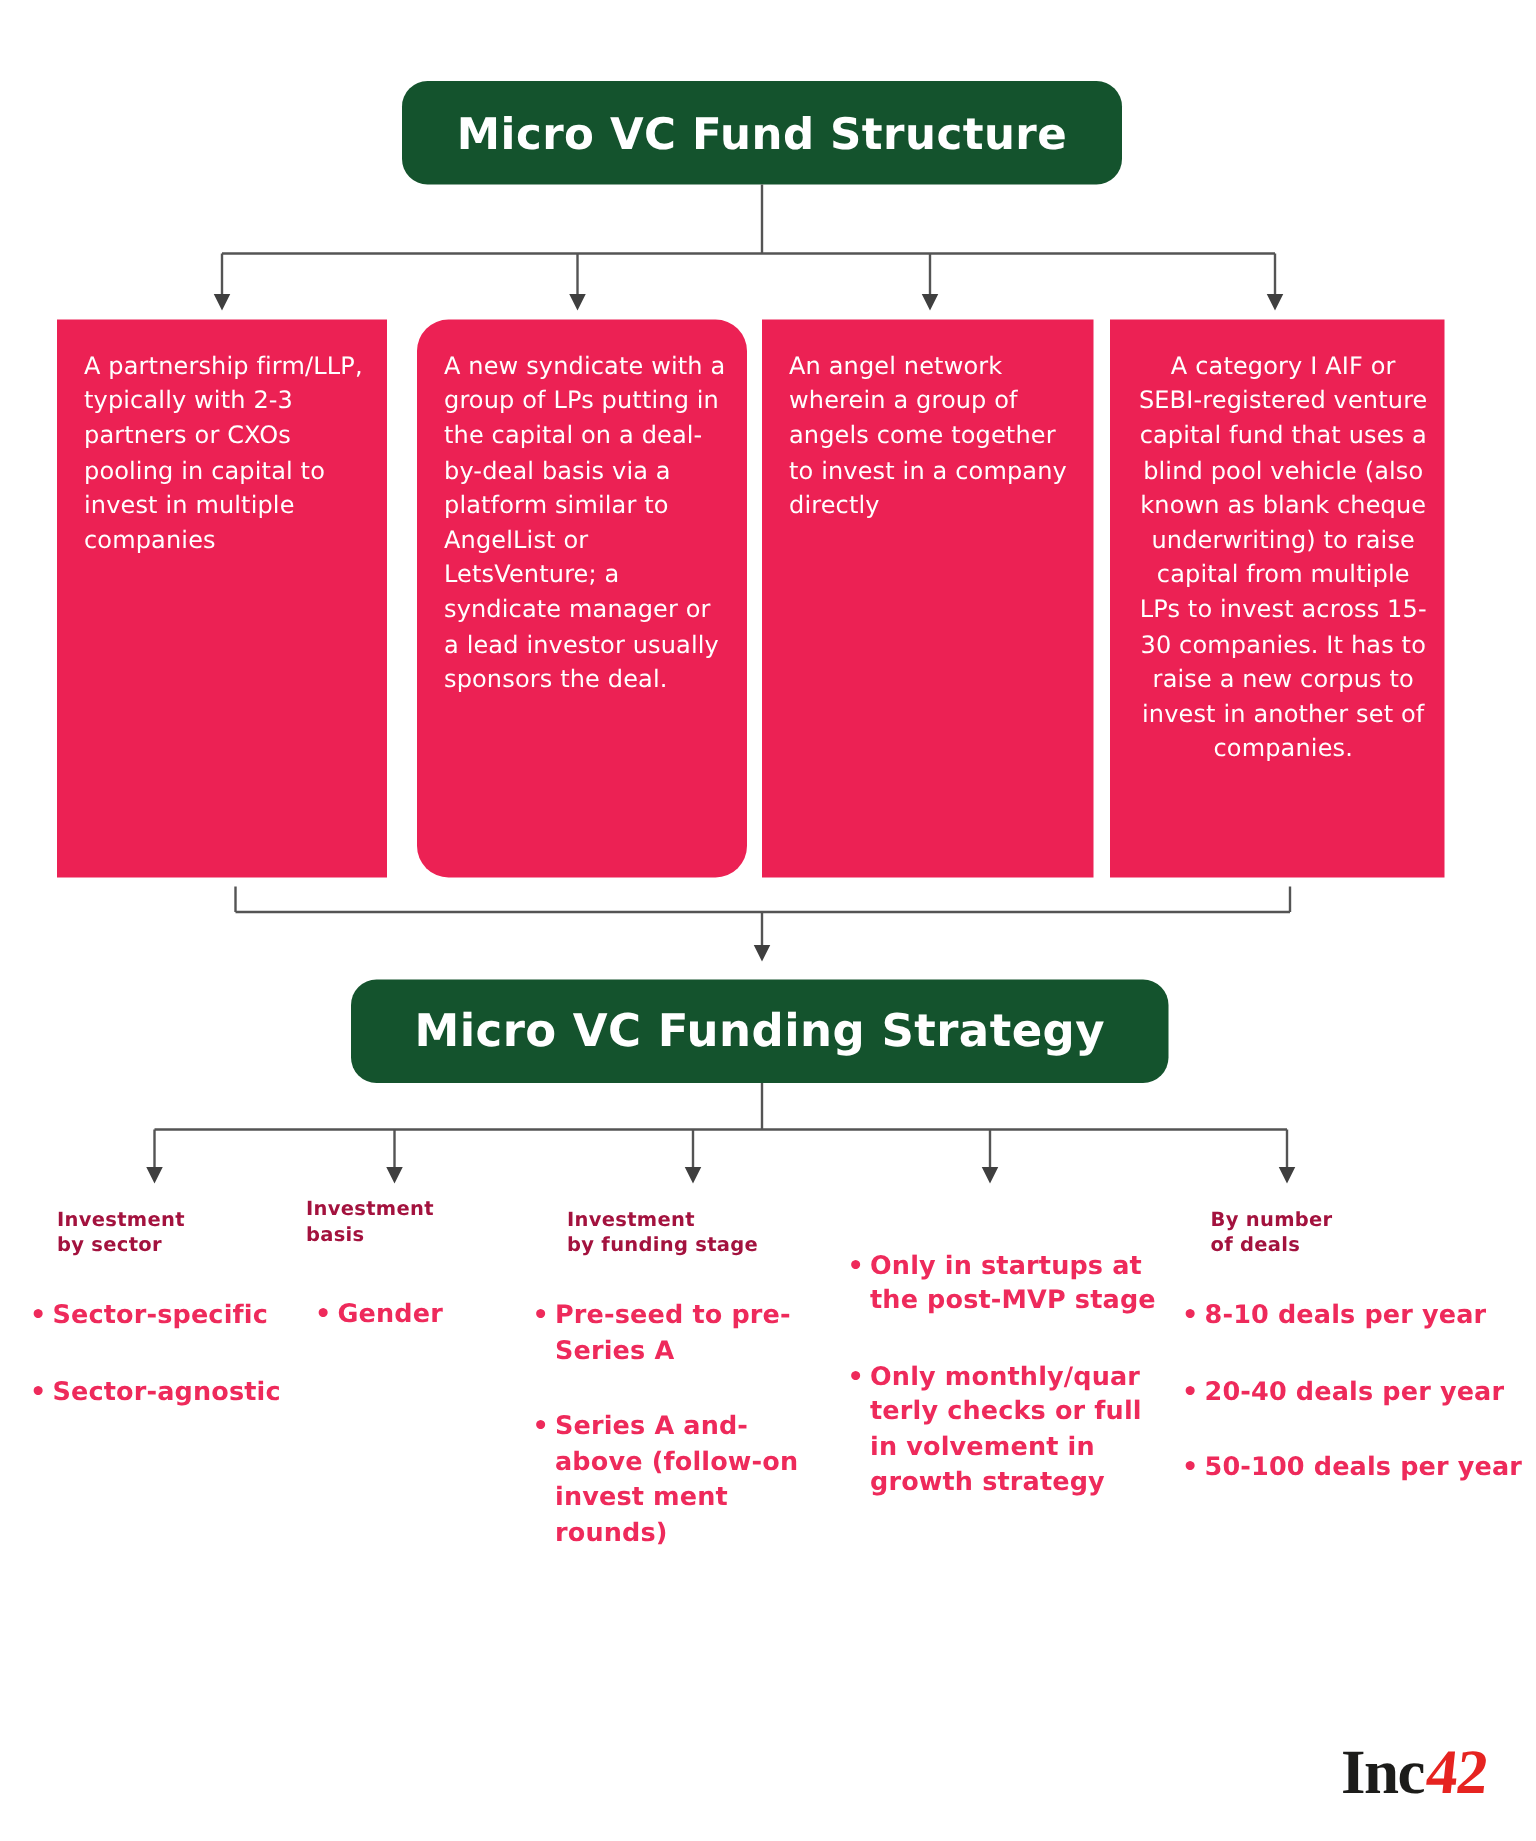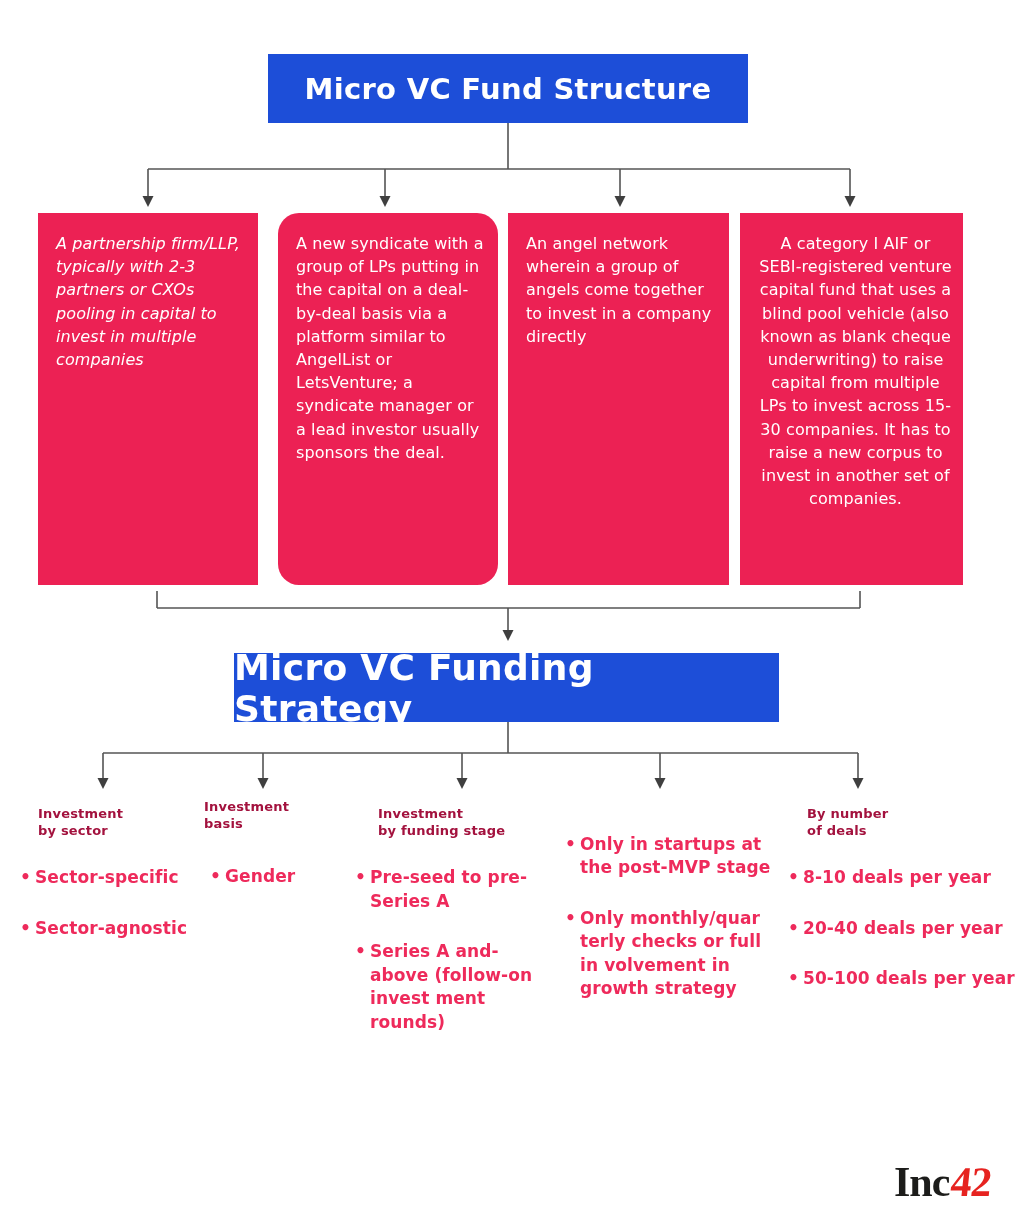--- a/index.html
+++ b/index.html
@@ -7,38 +7,39 @@
   body {
     width:1024px; height:1227px;
     position:relative;
     overflow:hidden;
     font-family:"DejaVu Sans","Liberation Sans",sans-serif;
   }
 
   
   .title-box {
     position:absolute;
-    background:#1d4ed8;
+    background:#14532d;
     color:#ffffff;
     display:flex; align-items:center; justify-content:center;
     font-weight:bold;
     letter-spacing:0.3px;
+    border-radius:17px;
   }
   #title-structure { left:268px; top:54px;  width:480px; height:69px; font-size:29px; }
-  #title-strategy  { left:234px; top:653px; width:545px; height:69px; font-size:36px; }
+  #title-strategy  { left:234px; top:653px; width:545px; height:69px; font-size:30px; }
 
   
   .struct-box {
     position:absolute; top:213px; height:372px;
     background:#EC2154; color:#ffffff;
     font-size:16px; line-height:1.45;
     padding:19px 10px 0 18px;
     letter-spacing:0.1px;
   }
-  #sbox-0 { left:38px;  width:220px;font-style:italic; }
+  #sbox-0 { left:38px;  width:220px; }
   #sbox-1 { left:278px; width:220px;border-radius:21px; }
   #sbox-2 { left:508px; width:221px; }
   #sbox-3 { left:740px; width:223px;text-align:center; }
 
   
   #connectors {
     position:absolute; left:0; top:0;
     pointer-events:none;
   }
 

